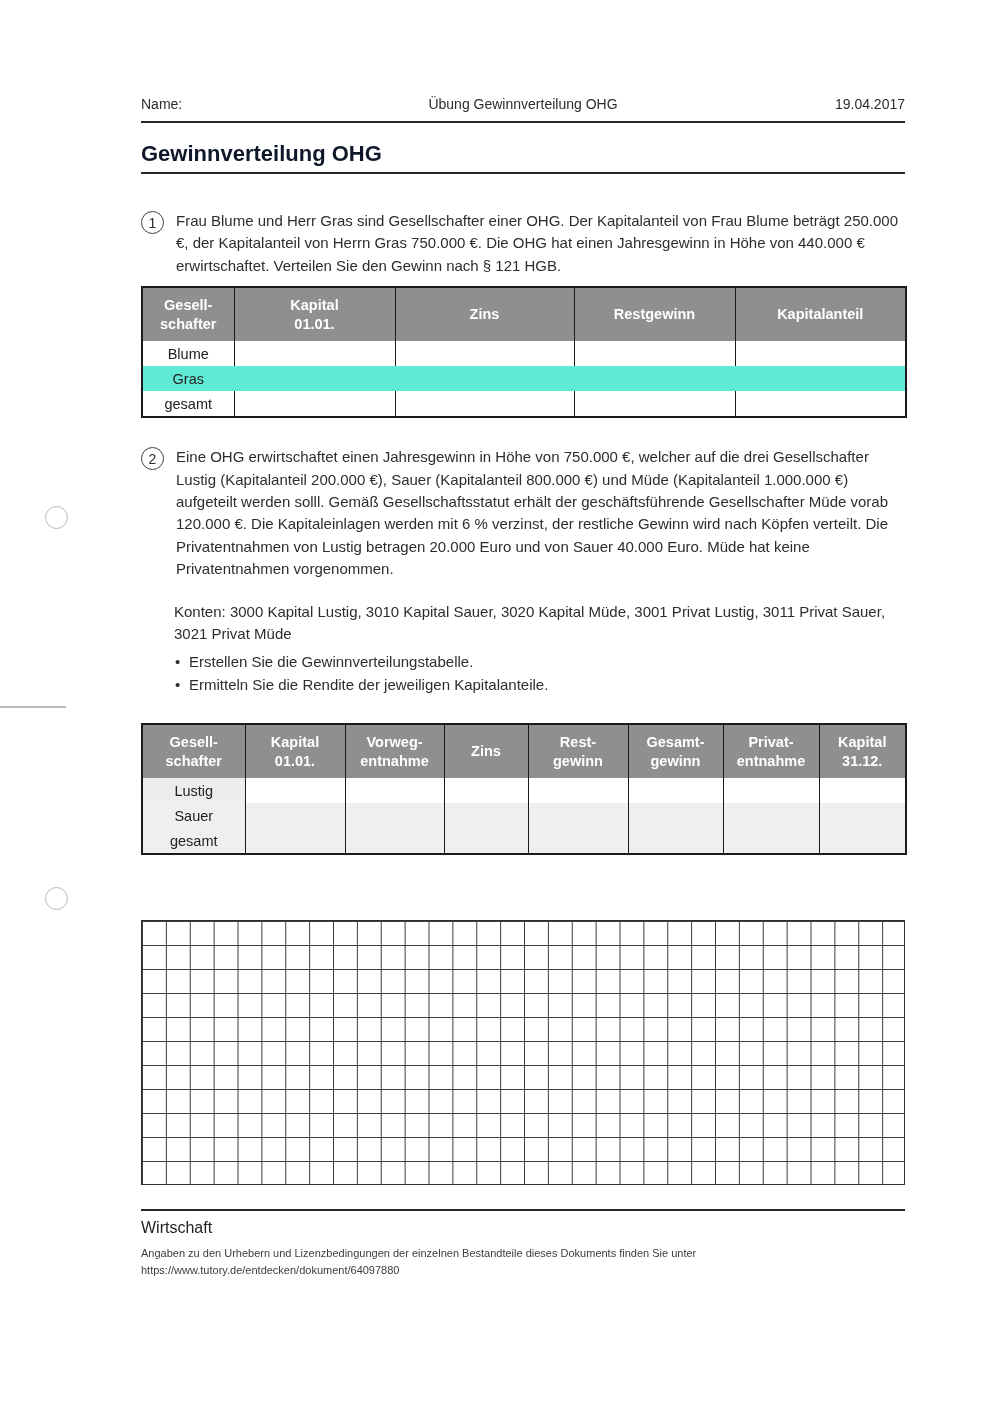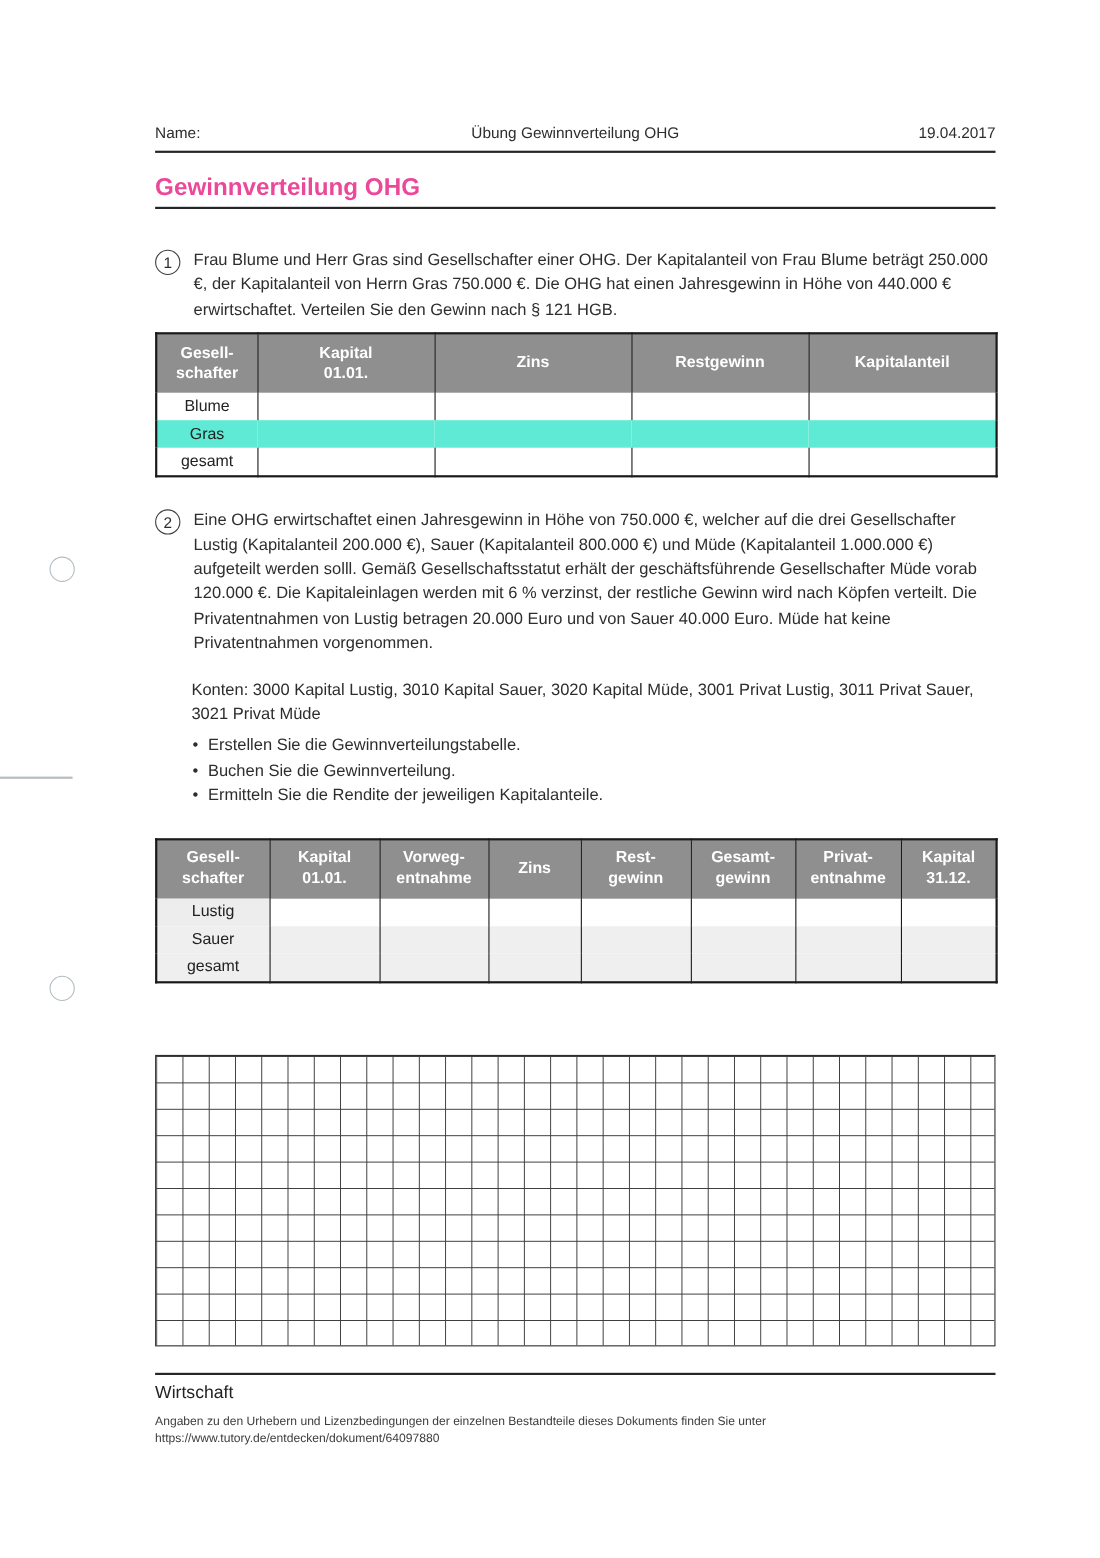--- a/index.html
+++ b/index.html
@@ -1,34 +1,34 @@
 <!DOCTYPE html>
 <html lang="de"><head>
 <meta charset="utf-8">
 <style>
   html,body { margin:0; padding:0; background:#ffffff; }
   .page {
     position:relative; width:1000px; height:1416px; background:#ffffff;
     font-family:"Liberation Sans","DejaVu Sans",sans-serif; color:#2d2d2d;
     overflow:hidden;
   }
-  .content { position:absolute; left:141px; top:16px; width:764px; }
+  .content { position:absolute; left:141px; top:0; width:764px; }
 
   
   .doc-header {
     display:flex; align-items:baseline; margin-top:96px;
     padding-bottom:9px; border-bottom:2px solid #262626; font-size:14px;
   }
   .doc-header .h-left  { flex:1; text-align:left; }
   .doc-header .h-center{ flex:2; text-align:center; }
   .doc-header .h-right { flex:1; text-align:right; }
 
   
   .page-title {
-    margin-top:18px; font-size:22px; font-weight:bold; color:#ec4899;
+    margin-top:18px; font-size:22px; font-weight:bold; color:#0f172a;
     padding-bottom:5px; border-bottom:2px solid #262626;
   }
 
   
   .task { display:flex; gap:12px; }
   .task-1 { margin-top:36px; }
   .task-2 { margin-top:28px; }
   .task-num {
     flex:0 0 auto; width:21px; height:21px; margin-top:1px;
     border:1.6px solid #3f3f3f; border-radius:50%;
@@ -162,21 +162,20 @@
 
     <div class="task task-2">
       <div class="task-num">2</div>
       <div class="task-text">Eine OHG erwirtschaftet einen Jahresgewinn in Höhe von 750.000 €, welcher auf die drei Gesellschafter Lustig (Kapitalanteil 200.000 €), Sauer (Kapitalanteil 800.000 €) und Müde (Kapitalanteil 1.000.000 €) aufgeteilt werden solll. Gemäß Gesellschaftsstatut erhält der geschäftsführende Gesellschafter Müde vorab 120.000 €. Die Kapitaleinlagen werden mit 6 % verzinst, der restliche Gewinn wird nach Köpfen verteilt. Die Privatentnahmen von Lustig betragen 20.000 Euro und von Sauer 40.000 Euro. Müde hat keine Privatentnahmen vorgenommen.</div>
     </div>
 
     <div class="konten">Konten: 3000 Kapital Lustig, 3010 Kapital Sauer, 3020 Kapital Müde, 3001 Privat Lustig, 3011 Privat Sauer, 3021 Privat Müde</div>
 
     <ul class="bullets">
       <li>Erstellen Sie die Gewinnverteilungstabelle.</li>
-      <li>Buchen Sie die Gewinnverteilung.</li>
       <li>Ermitteln Sie die Rendite der jeweiligen Kapitalanteile.</li>
     </ul>
 
     <table class="wtab tab2">
       <colgroup>
         <col style="width:103px">
           <col style="width:100px">
           <col style="width:99px">
           <col style="width:84px">
         <col style="width:100px">

